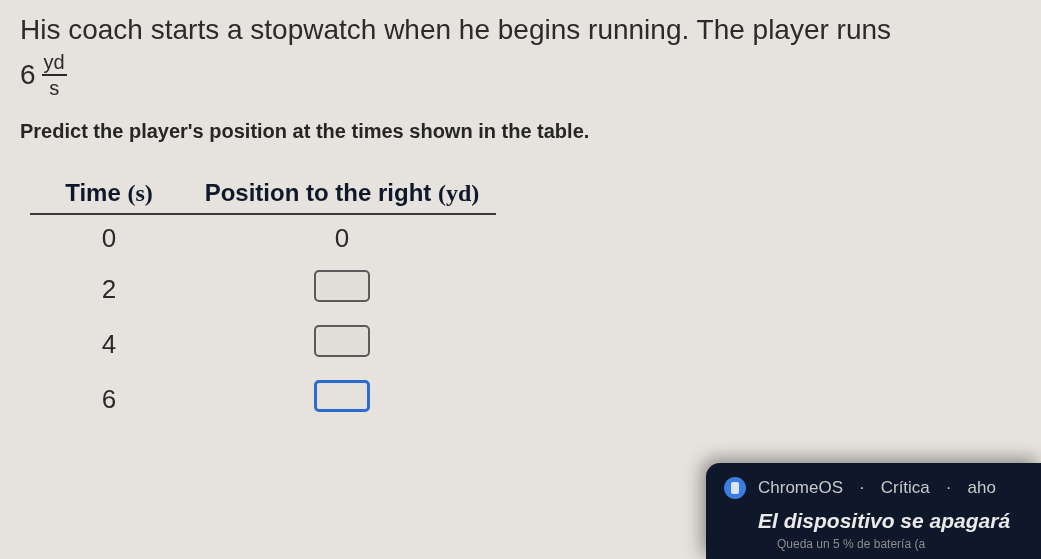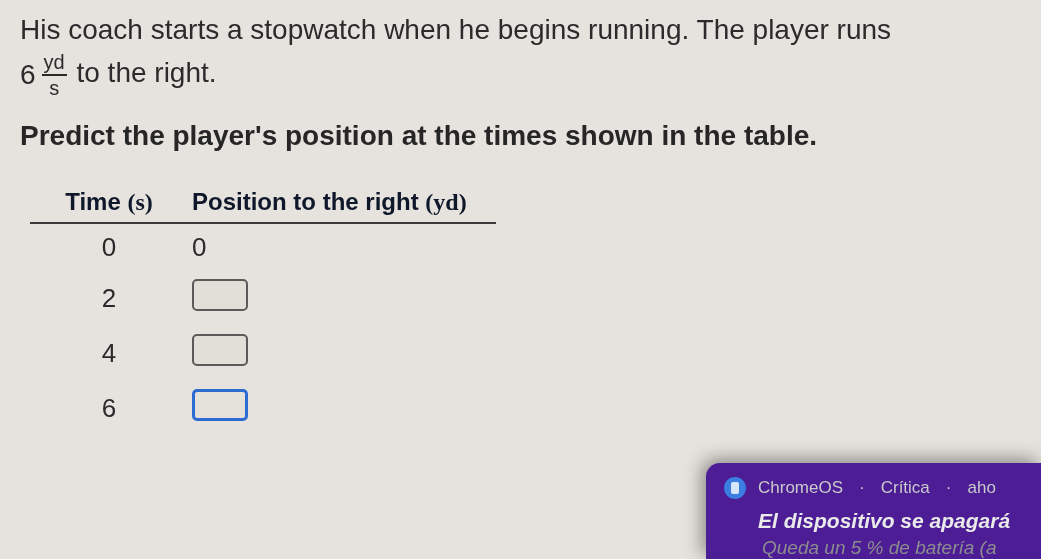--- a/index.html
+++ b/index.html
@@ -49,41 +49,42 @@
   .frac .num {
     border-bottom: 2px solid #2a2a2a;
     padding: 0 2px 2px 2px;
     text-decoration: underline;
     text-decoration-color: transparent;
   }
   .frac .den {
     padding-top: 2px;
   }
   .instruction {
-    font-size: 28px;
+    font-size: 20px;
     font-weight: 700;
     color: #262626;
     margin-bottom: 30px;
   }
   .table {
     display: inline-block;
     margin-left: 10px;
   }
   .table-header, .table-row {
     display: flex;
     align-items: center;
   }
   .col-time {
     width: 150px;
     text-align: center;
     font-size: 26px;
     padding: 8px 4px;
   }
   .col-pos {
     width: 300px;
+    text-align: center;
     font-size: 26px;
     padding: 8px 4px;
   }
   .table-header {
     font-weight: 700;
     color: #0f172a;
     border-bottom: 2px solid #3a3a3a;
     font-size: 24px;
   }
   .table-header .col-time, .table-header .col-pos {
@@ -110,21 +111,21 @@
     border-color: #2d6bd1;
     border-width: 3px;
     background: #e4e1db;
   }
   .notification {
     position: absolute;
     right: 0;
     bottom: 0;
     width: 335px;
     height: 96px;
-    background: #4c1d95;
+    background: #0f172a;
     color: #d9d9da;
     border-top-left-radius: 14px;
     box-shadow: -4px -4px 18px rgba(0,0,0,0.4);
     padding: 14px 0 0 18px;
     box-sizing: border-box;
     overflow: hidden;
   }
   .notif-line1 {
     display: flex;
     align-items: center;
@@ -155,42 +156,40 @@
   .notif-line2 {
     margin-top: 10px;
     margin-left: 34px;
     font-size: 21px;
     font-weight: 600;
     color: #eaeaea;
     font-style: italic;
   }
   .notif-line3 {
     margin-top: 4px;
-    margin-left: 38px;
-    font-size: 19px;
+    margin-left: 53px;
+    font-size: 12px;
     color: #8c8d8f;
-    font-style: italic;
   }
 </style>
 </head>
 <body>
 
 <div class="page">
 
   <div class="problem-text">
     <span class="line">His coach starts a stopwatch when he begins running. The player runs</span>
     <span class="line">
       <span class="frac-wrap">
         <span class="frac-whole">6</span>
         <span class="frac">
           <span class="num">yd</span>
           <span class="den">s</span>
         </span>
       </span>
-      <span> to the right.</span>
     </span>
   </div>
 
   <div class="instruction">Predict the player's position at the times shown in the table.</div>
 
   <div class="table">
     <div class="table-header">
       <div class="col-time">
         <span>Time </span><span class="unit">(s)</span>
       </div>

